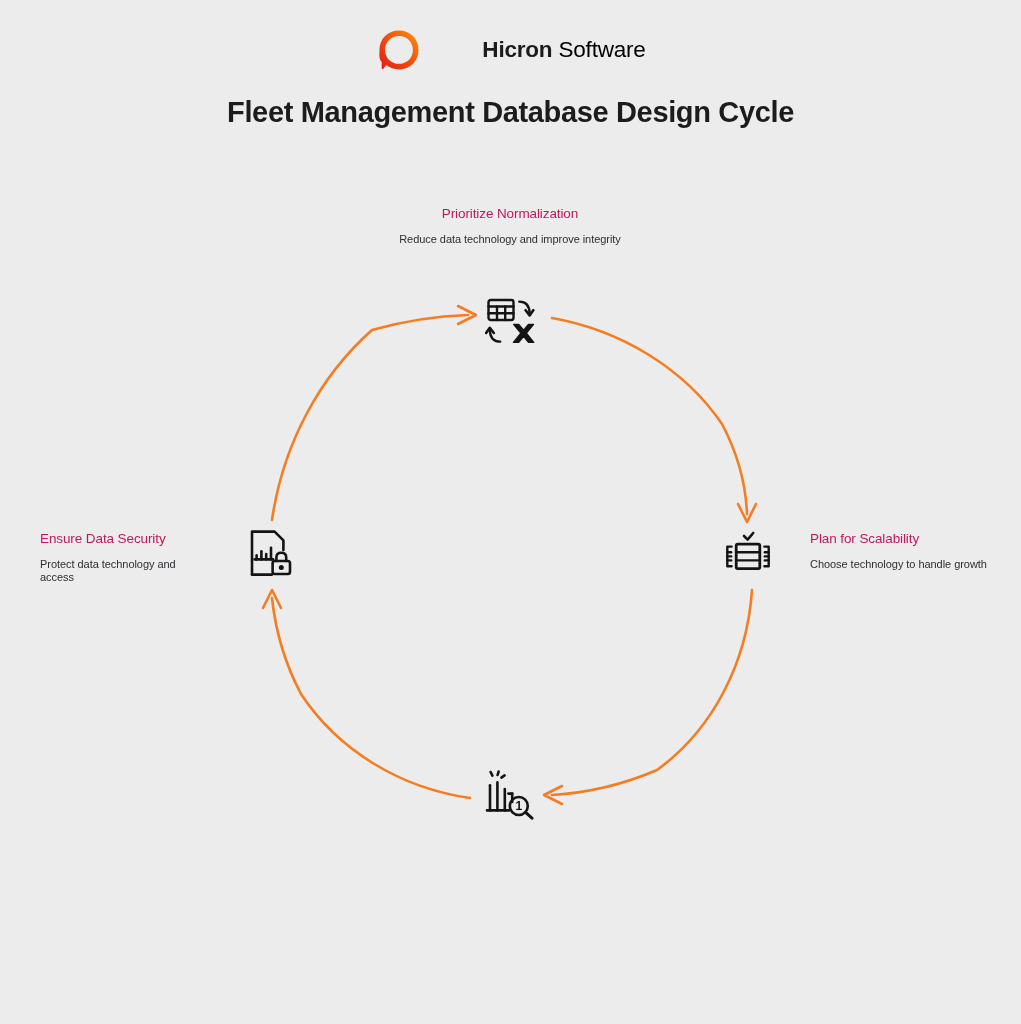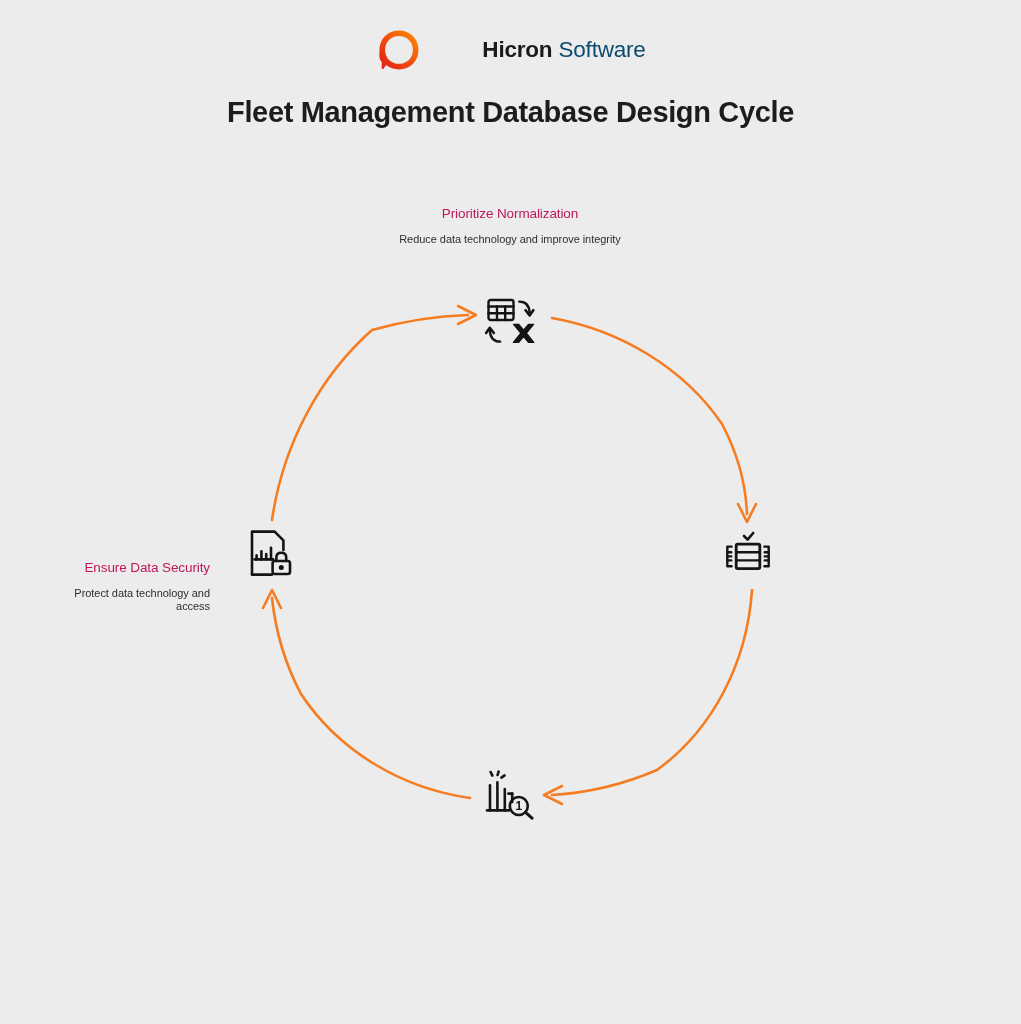--- a/index.html
+++ b/index.html
@@ -37,21 +37,21 @@
     display: block;
   }
   .brand-text {
     font-size: 22.5px;
     letter-spacing: -0.2px;
     color: #1b1b1b;
     white-space: nowrap;
     line-height: 1;
   }
   .brand-text .b-strong { font-weight: 700; margin-left: 46px; }
-  .brand-text .b-light  { font-weight: 400; color: #0c4a6e; margin-top: 9px; }
+  .brand-text .b-light  { font-weight: 400; color: #000000; margin-top: 9px; }
 
   
   .page-title {
     position: absolute;
     left: 0;
     top: 96px;
     width: 1021px;
     text-align: center;
     font-size: 29px;
     font-weight: 700;
@@ -115,21 +115,21 @@
   #node-top-label {
     left: 385px; top: 206px; width: 250px; text-align: center;
   }
   #node-right-label {
     left: 810px; top: 531px; width: 180px; text-align: left;
   }
   #node-bottom-label {
     left: 414px; top: 855px; width: 190px; text-align: center;
   }
   #node-left-label {
-    left: 40px; top: 560px; width: 170px; text-align: right;
+    left: 40px; top: 531px; width: 170px; text-align: left;
   }
 </style>
 </head>
 <body>
 
 <div id="canvas">
 
   <div class="brand">
     <span class="brand-mark-wrap">
       <svg class="brand-mark" viewBox="0 0 48 48" aria-hidden="true">
@@ -226,20 +226,24 @@
             <line x1="4.3" y1="32.4" x2="8.2" y2="32.4"></line>
 
             <path d="M41.4 18.6 L 45.7 18.6 L 45.7 38.2 L 41.4 38.2"></path>
             <line x1="41.8" y1="24.3" x2="45.7" y2="24.3"></line>
             <line x1="41.8" y1="28.4" x2="45.7" y2="28.4"></line>
             <line x1="41.8" y1="32.4" x2="45.7" y2="32.4"></line>
           </g>
         </svg>
       </span>
     </div>
+    <div class="node-label" id="node-right-label">
+      <div class="node-title">Plan for Scalability</div>
+      <div class="node-desc">Choose technology to handle growth</div>
+    </div>
 
     <div class="node-icon" id="node-bottom-icon">
       <span>
         <svg width="50" height="50" viewBox="0 0 50 50" aria-hidden="true">
           <g fill="none" stroke="#141414" stroke-width="2.6" stroke-linecap="round" stroke-linejoin="round">
 
             <line x1="7.4" y1="5.6" x2="5.6" y2="2.0"></line>
             <line x1="12.6" y1="5.0" x2="13.6" y2="1.6"></line>
             <line x1="16.4" y1="7.6" x2="19.6" y2="5.4"></line>
 

